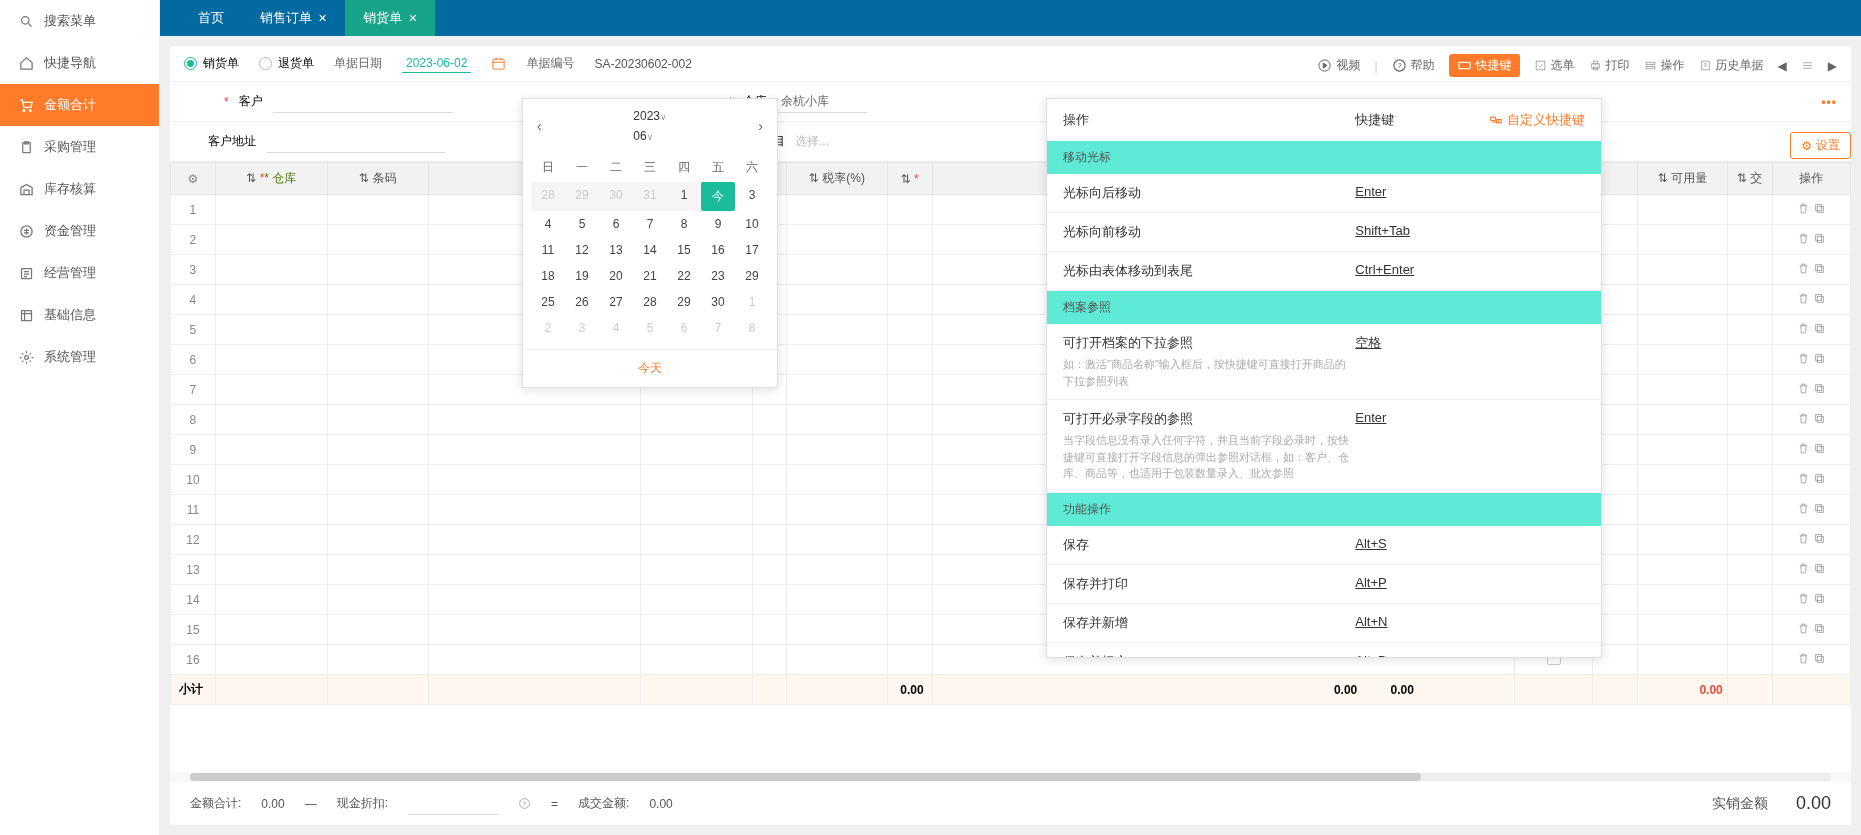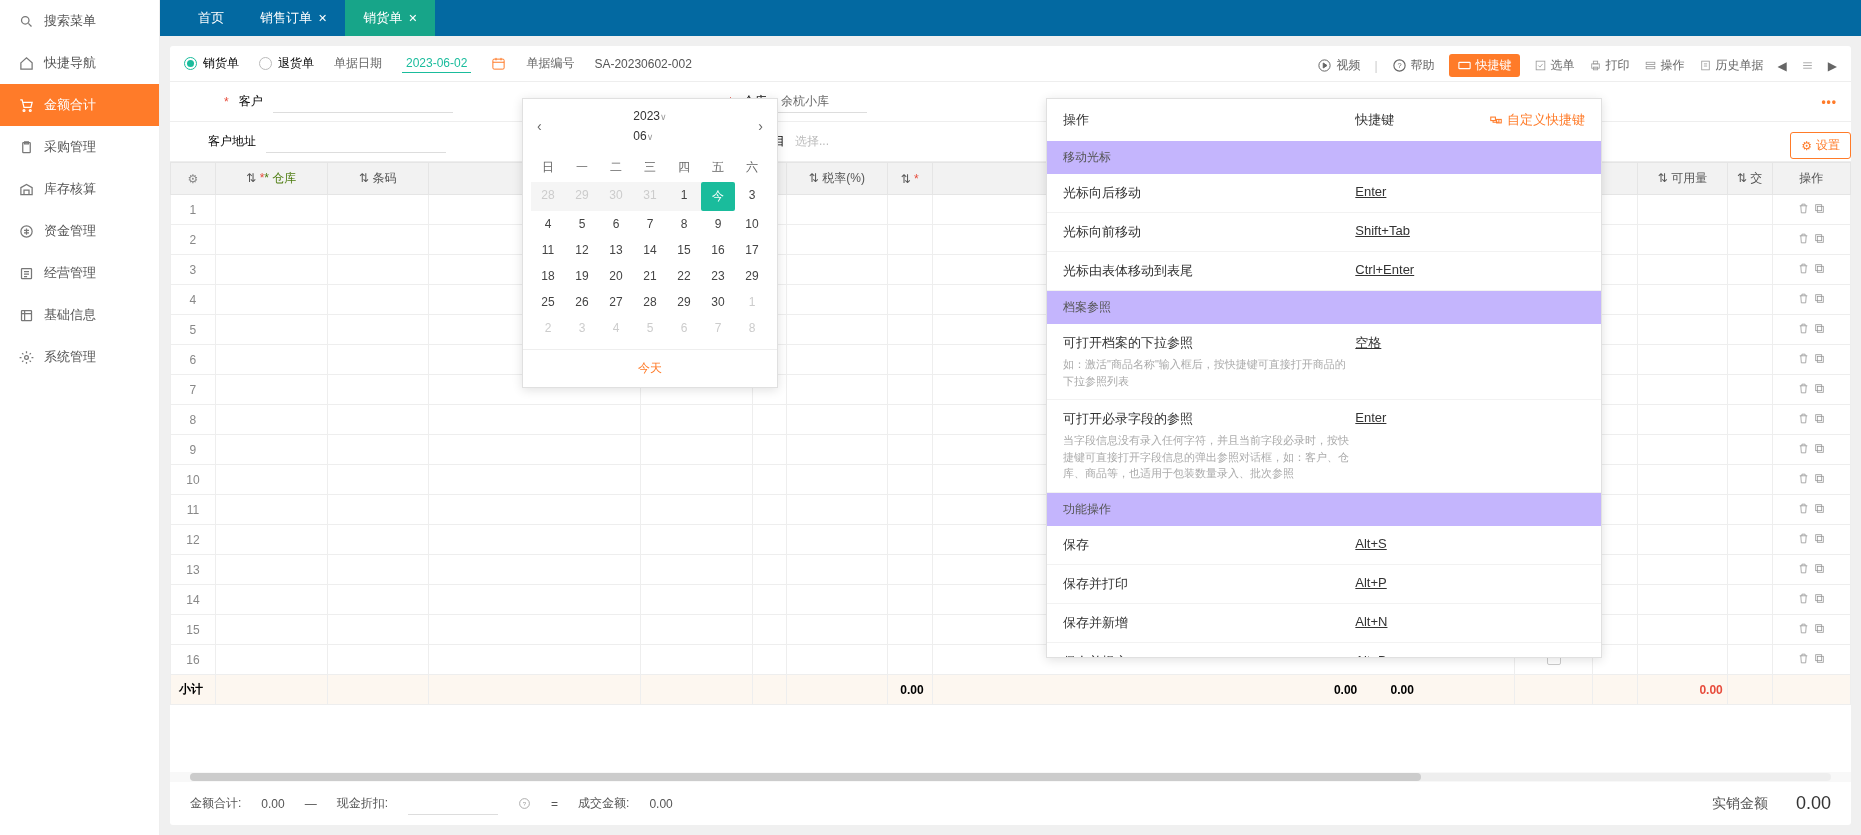--- a/index.html
+++ b/index.html
@@ -63,21 +63,21 @@
 .cal-grid .day.other { color: #ccc; }
 .cal-grid .day.hl { background: #f5f5f5; }
 .cal-grid .day.today { background: #1abc9c; color: #fff; border-radius: 2px; }
 .cal-foot { border-top: 1px solid #eee; text-align: center; padding: 10px 16px; color: #ff7b29; cursor: pointer; }
 
 .hotkey-pop { position: absolute; top: 52px; left: 876px; width: 556px; background: #fff; border: 1px solid #e0e0e0; box-shadow: 0 2px 10px rgba(0,0,0,.12); z-index: 45; font-size: 13px; max-height: 560px; overflow: auto; }
 .hk-head { display: flex; padding: 12px 16px; align-items: center; }
 .hk-head .hk-op { flex: 0 0 56%; color: #333; }
 .hk-head .hk-key { flex: 1; color: #333; }
 .hk-head .hk-custom { color: #ff7b29; display: flex; align-items: center; gap: 4px; cursor: pointer; }
-.hk-section { background: #c4b5fd; padding: 8px 16px; color: #555; font-size: 12px; }
+.hk-section { background: #5eead4; padding: 8px 16px; color: #555; font-size: 12px; }
 .hk-row { display: flex; padding: 10px 16px; border-bottom: 1px solid #f2f2f2; }
 .hk-row .hk-name { flex: 0 0 56%; color: #333; }
 .hk-row .hk-hint { color: #aaa; font-size: 11px; margin-top: 4px; line-height: 1.5; }
 .hk-row .hk-keyval { flex: 1; color: #333; text-decoration: underline; }
 .content-actions { position: absolute; right: 0; top: 86px; display: flex; flex-direction: column; gap: 6px; }
 .act-btn { border: 1px solid #ff7b29; color: #ff7b29; background: #fff; font-size: 12px; padding: 4px 10px; border-radius: 3px; display: flex; align-items: center; gap: 4px; cursor: pointer; }
 .divider { color: #ccc; }
 svg { width: 15px; height: 15px; }
 .sidebar-item.active svg { stroke: #fff; }
 .content-more { position: absolute; right: 14px; color: #ff7b29; cursor: pointer; letter-spacing: 1px; }

